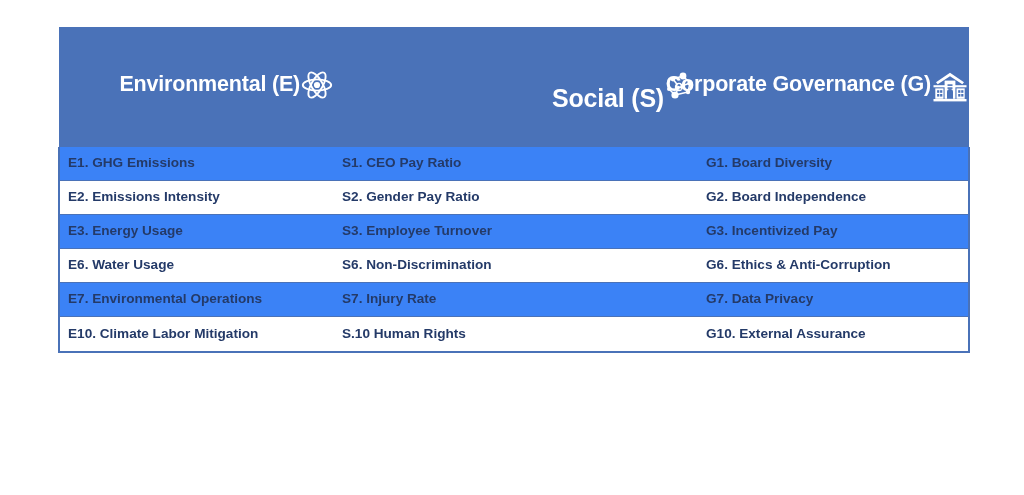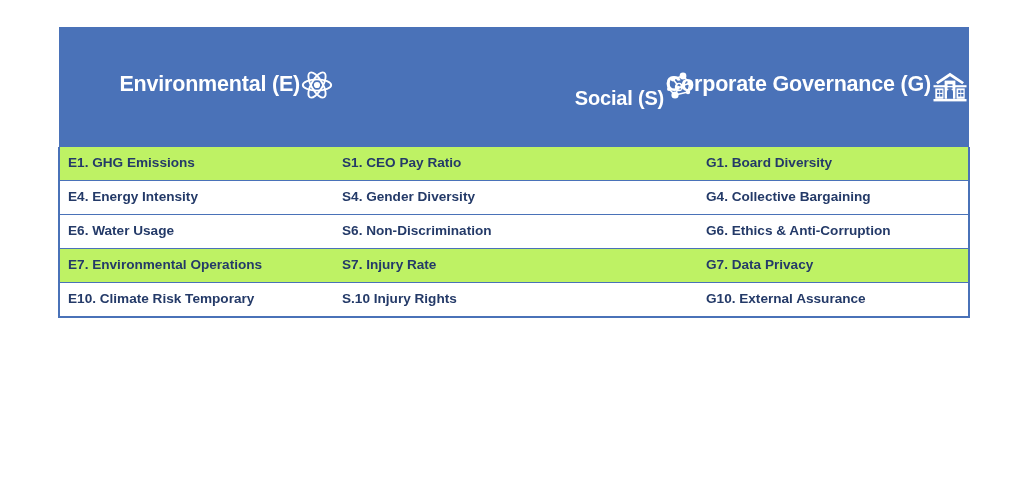--- a/index.html
+++ b/index.html
@@ -57,36 +57,36 @@
   .head-cell.col-g  { padding-bottom: 6px; }
 
   .head-title {
     color: #ffffff;
     font-weight: bold;
     letter-spacing: -0.2px;
     white-space: nowrap;
     line-height: 1.05;
   }
   .col-e .head-title { font-size: 21.5px; }
-  .col-s .head-title { font-size: 20px; margin-top: 26px; }
+  .col-s .head-title { font-size: 25px; margin-top: 26px; }
   .col-g .head-title { font-size: 21.5px; }
 
   .head-icon {
     display: block;
     margin-top: 2px;
     line-height: 0;
   }
   .col-s .head-icon { margin-top: 1px; }
   .col-g .head-icon { margin-top: 5px; }
 
   
   .esg-table tbody tr {
     height: 33.1px;
   }
-  .esg-table tbody tr.shaded  { background: #bef264; }
+  .esg-table tbody tr.shaded  { background: #3b82f6; }
   .esg-table tbody tr.plain   { background: #FFFFFF; }
 
   .esg-table tbody td {
     border-top: 1.3px solid #4A72B8;
     border-bottom: 1.3px solid #4A72B8;
     border-left: none;
     border-right: none;
     padding: 0 0 0 8px;
     height: 33.1px;
     vertical-align: middle;
@@ -214,35 +214,40 @@
       </tr>
     </thead>
 
     <tbody id="esg-body">
         <tr class="shaded">
           <td class="cell-e">E1. GHG Emissions</td>
           <td class="cell-s">S1. CEO Pay Ratio</td>
           <td class="cell-g">G1. Board Diversity</td>
         </tr>
         <tr class="plain">
-          <td class="cell-e">E4. Energy Intensity</td>
-          <td class="cell-s">S4. Gender Diversity</td>
-          <td class="cell-g">G4. Collective Bargaining</td>
+          <td class="cell-e">E2. Emissions Intensity</td>
+          <td class="cell-s">S2. Gender Pay Ratio</td>
+          <td class="cell-g">G2. Board Independence</td>
+        </tr>
+        <tr class="shaded">
+          <td class="cell-e">E3. Energy Usage</td>
+          <td class="cell-s">S3. Employee Turnover</td>
+          <td class="cell-g">G3. Incentivized Pay</td>
         </tr>
         <tr class="plain">
           <td class="cell-e">E6. Water Usage</td>
           <td class="cell-s">S6. Non-Discrimination</td>
           <td class="cell-g">G6. Ethics &amp; Anti-Corruption</td>
         </tr>
         <tr class="shaded">
           <td class="cell-e">E7. Environmental Operations</td>
           <td class="cell-s">S7. Injury Rate</td>
           <td class="cell-g">G7. Data Privacy</td>
         </tr>
         <tr class="plain">
-          <td class="cell-e">E10. Climate Risk Temporary</td>
-          <td class="cell-s">S.10 Injury Rights</td>
+          <td class="cell-e">E10. Climate Labor Mitigation</td>
+          <td class="cell-s">S.10 Human Rights</td>
           <td class="cell-g">G10. External Assurance</td>
         </tr>
       </tbody>
   </table>
 
 </div>
 
 </body></html>

